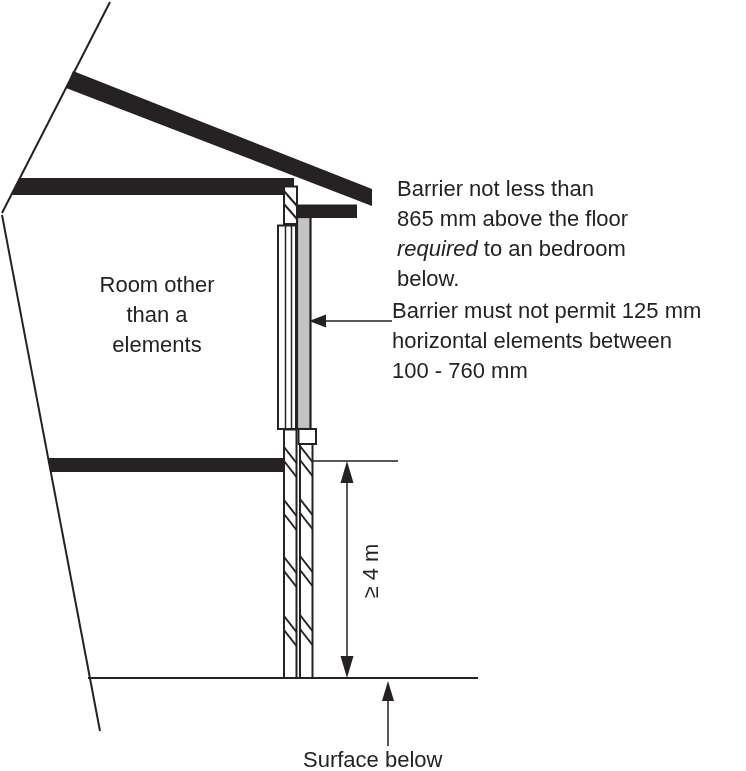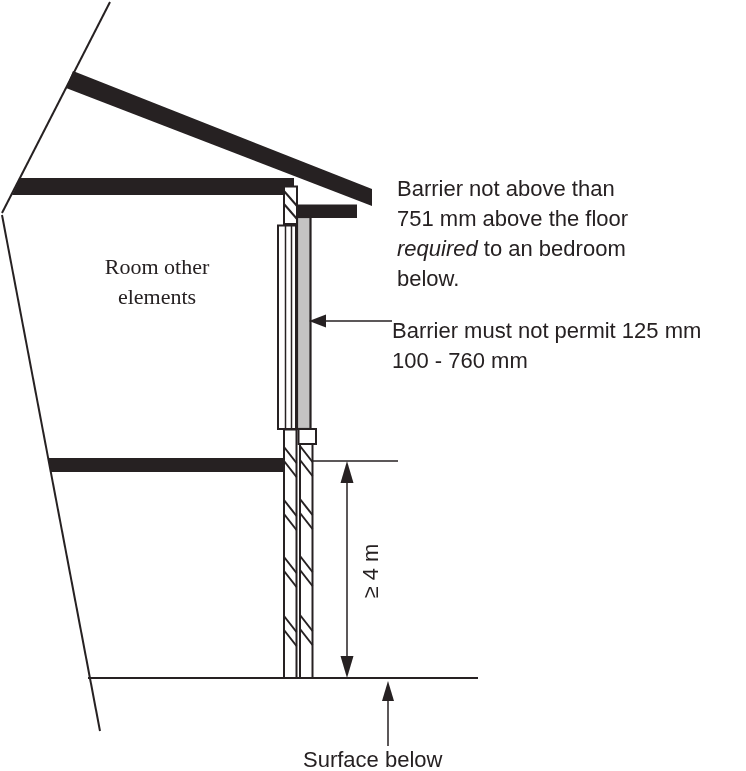--- a/index.html
+++ b/index.html
@@ -74,34 +74,36 @@
 
     <line class="ln" stroke-width="2.2" x1="88" y1="678" x2="478" y2="678"></line>
 
     <line class="ln" stroke-width="1.5" x1="388" y1="699" x2="388" y2="746"></line>
     <polygon class="solid" points="388,681 382,701 394,701"></polygon>
 
     <line class="ln" stroke-width="1.5" x1="324" y1="321" x2="392" y2="321"></line>
     <polygon class="solid" points="309,321 326,314.5 326,327.5"></polygon>
   </svg>
 
-  <div class="label center" style="left:37px;top:252px;width:240px;font-family:Liberation Serif, serif;">
+  <div class="label center" style="left:37px;top:270px;width:240px;">
     <div>Room other</div>
+    <div>than a</div>
     <div>elements</div>
   </div>
 
   <div class="label" style="left:397px;top:174px;">
-    <div>Barrier not above than</div>
-    <div>751 mm above the floor</div>
+    <div>Barrier not less than</div>
+    <div>865 mm above the floor</div>
     <div><span class="italic">required</span><span> to an bedroom</span></div>
     <div>below.</div>
   </div>
 
-  <div class="label" style="left:392px;top:316px;">
+  <div class="label" style="left:392px;top:296px;">
     <div>Barrier must not permit 125 mm</div>
+    <div>horizontal elements between</div>
     <div>100 - 760 mm</div>
   </div>
 
   <div class="label center rot" style="left:309px;top:558px;width:120px;height:26px;">≥ 4 m</div>
 
   <div class="label" style="left:303px;top:745px;">Surface below</div>
 
 </div>
 
 </body></html>

